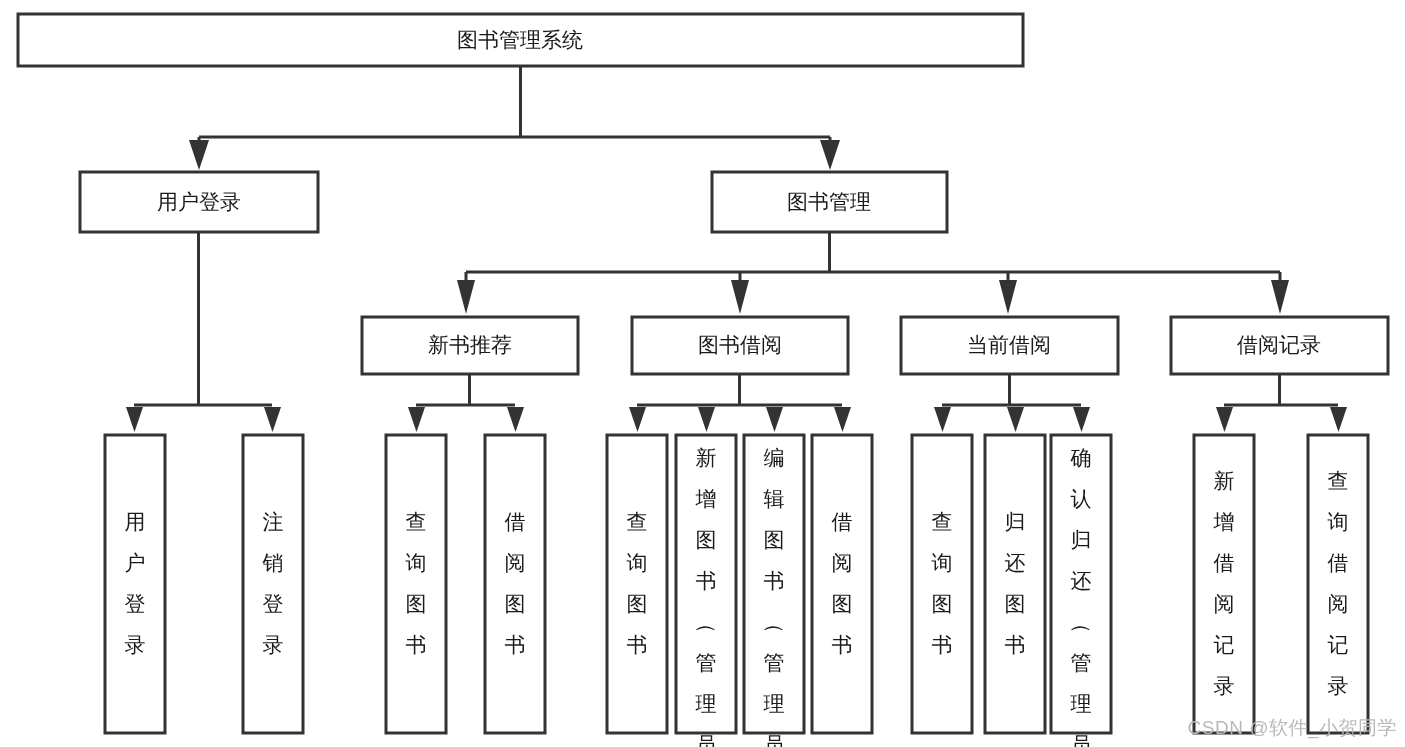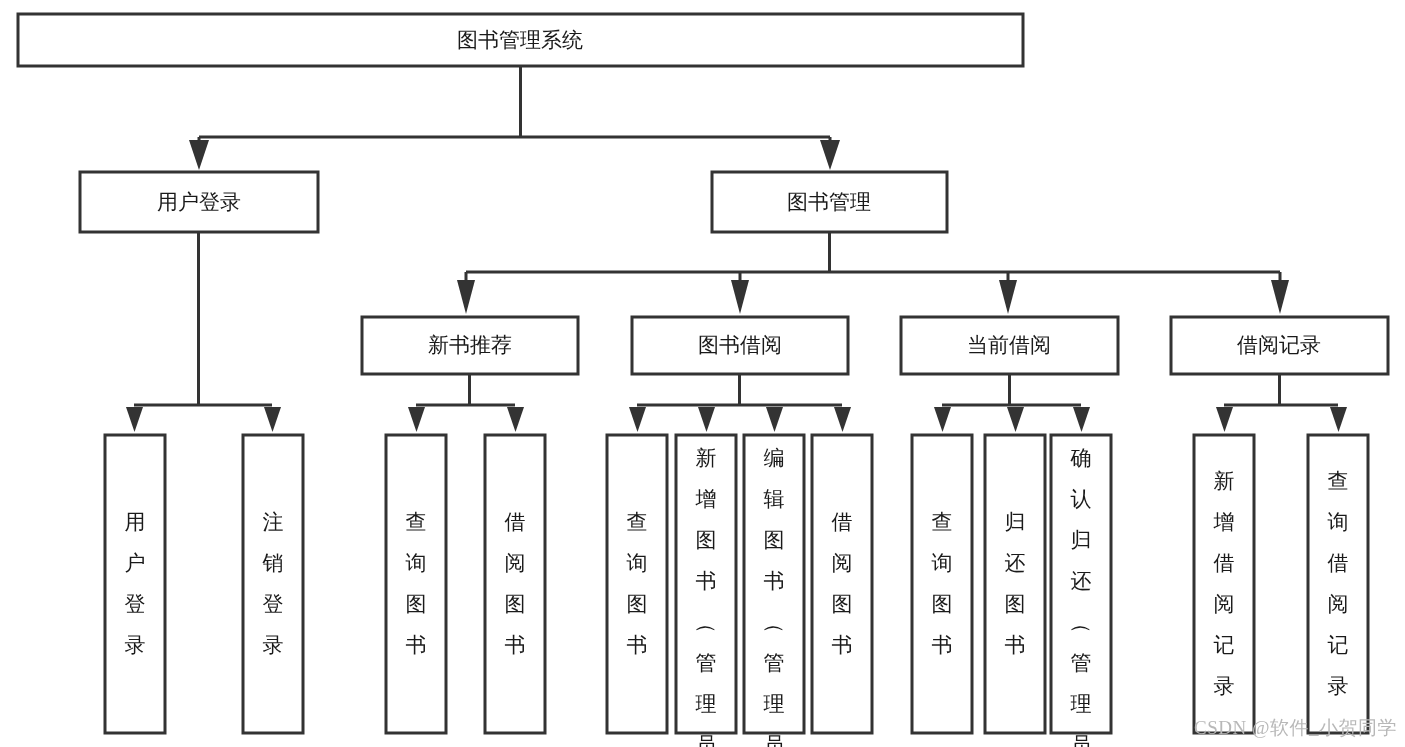--- a/index.html
+++ b/index.html
@@ -51,21 +51,21 @@
     font-family: "DejaVu Sans", "Liberation Sans", sans-serif;
     font-size: 21px;
     fill: #1a1a1a;
     text-anchor: middle;
     dominant-baseline: middle;
   }
   .watermark-text {
     position: absolute;
     right: 8px;
     bottom: 6px;
-    font-family: Liberation Serif, serif;
+    font-family: Liberation Sans, sans-serif;
     font-size: 19px;
     color: #b8b8b8;
     letter-spacing: 0.5px;
     white-space: nowrap;
     user-select: none;
   }
 </style>
 </head>
 <body>
 

